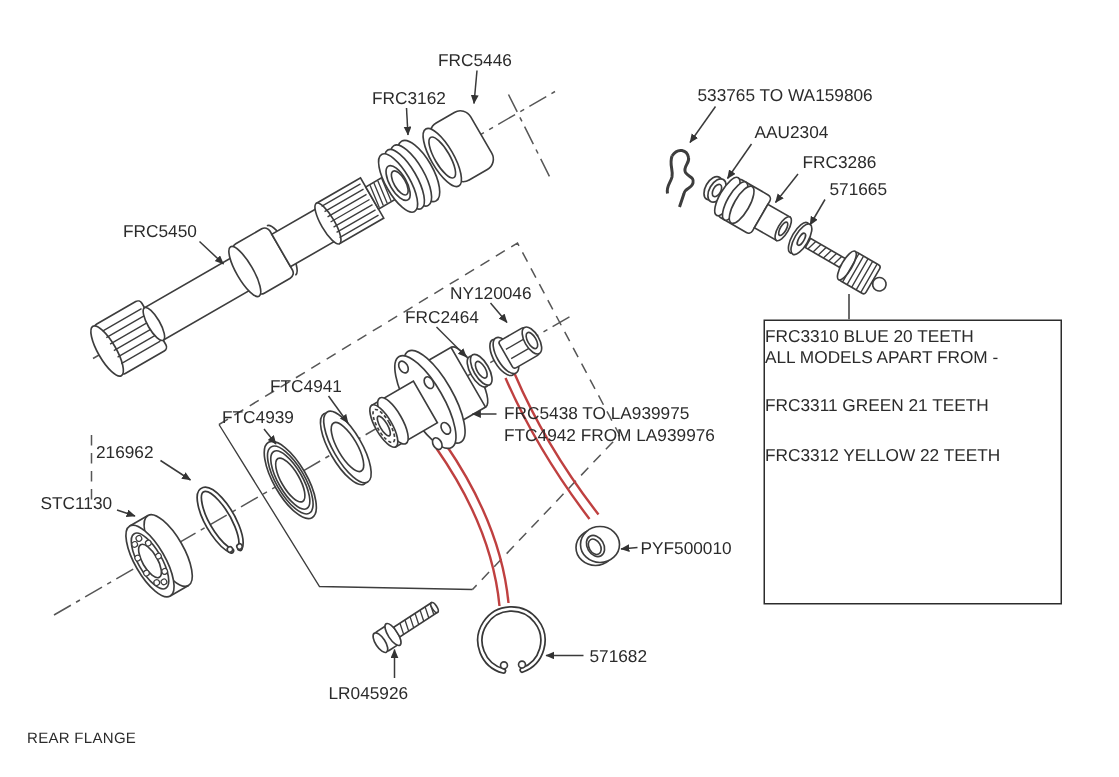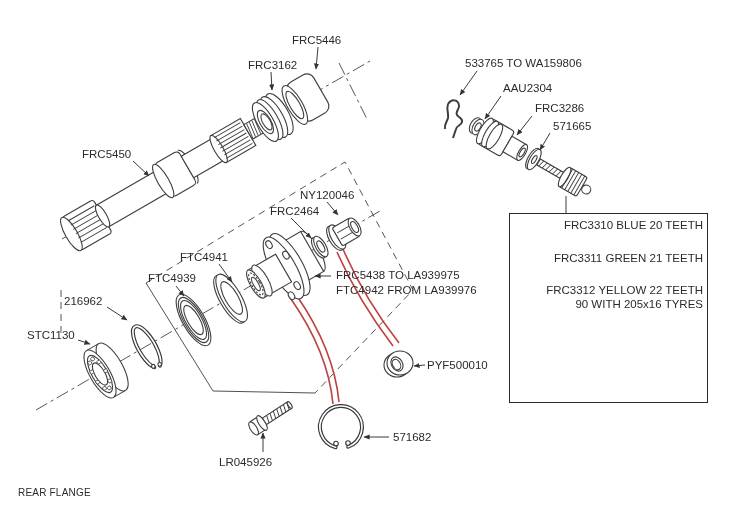--- a/index.html
+++ b/index.html
@@ -10,22 +10,22 @@
   .part{fill:#ffffff;stroke:#3d3d3d;stroke-width:1.1;}
   .wire{fill:none;stroke:#3d3d3d;stroke-width:1.1;}
   .thin{fill:none;stroke:#3d3d3d;stroke-width:0.9;}
   .leader{fill:none;stroke:#3a3a3a;stroke-width:1;}
   .dashdot{fill:none;stroke:#565656;stroke-width:1;stroke-dasharray:13 4 3 4;}
   .dashed{fill:none;stroke:#565656;stroke-width:1;stroke-dasharray:7 5;}
   .red{fill:none;stroke:#bf4040;stroke-width:1.6;}
   .cliploop{fill:none;stroke:#383838;stroke-width:4;stroke-linecap:round;}
   .cliploop2{fill:none;stroke:#ffffff;stroke-width:1.7;stroke-linecap:round;}
   #ref-box{position:absolute;left:509px;top:213px;width:199px;height:190px;
-           border:1.4px solid #2c2c2c;box-sizing:border-box;padding:5px 4px 0 15px;
-           font-size:11.5px;line-height:13.6px;background:#fff;text-align:right;}
+           border:1.4px solid #2c2c2c;box-sizing:border-box;padding:5px 4px 0 0;
+           font-size:11.5px;line-height:13.6px;background:#fff;}
   .entry{margin:0 0 19px 0;}
   .entry div{white-space:nowrap;}
   #title{position:absolute;left:18px;top:487px;font-size:10px;letter-spacing:.2px;}
 </style>
 </head>
 <body>
 
 <div id="stage">
 
 <svg width="746" height="518" viewBox="0 0 746 518">
@@ -243,27 +243,27 @@
     <text x="27" y="339">STC1130</text>
     <text x="427" y="369">PYF500010</text>
     <text x="393" y="441">571682</text>
     <text x="219" y="466">LR045926</text>
   </g>
 </svg>
 
 <div id="ref-box">
   <div class="entry">
     <div>FRC3310 BLUE 20 TEETH</div>
+    <div>ALL MODELS APART FROM -</div>
   </div>
   <div class="entry">
     <div>FRC3311 GREEN 21 TEETH</div>
   </div>
   <div class="entry">
     <div>FRC3312 YELLOW 22 TEETH</div>
-    <div>90 WITH 205x16 TYRES</div>
   </div>
   <div class="entry">
   </div>
 </div>
 
 <div id="title">REAR FLANGE</div>
 
 </div>
 
 </body></html>

